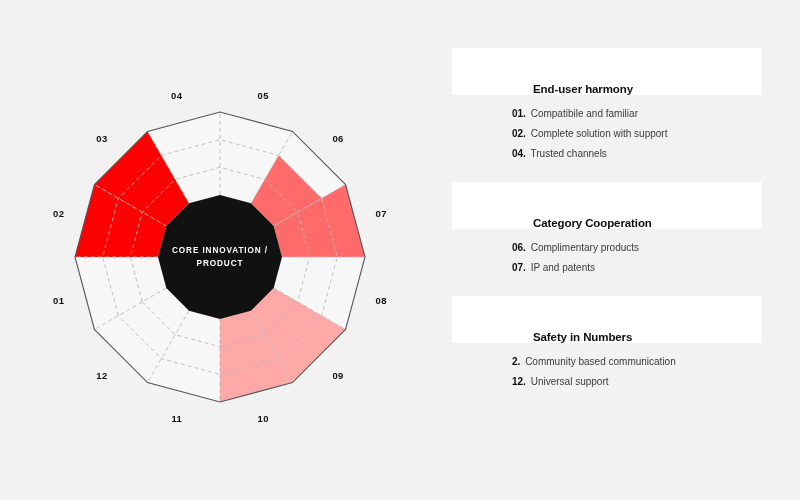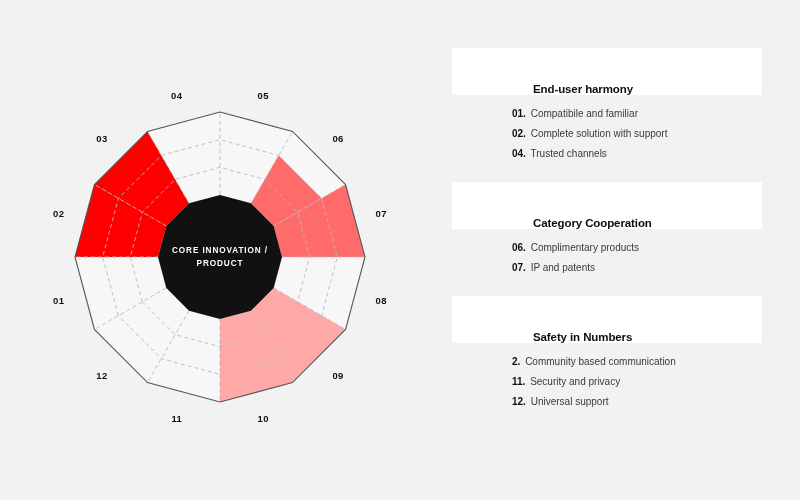--- a/index.html
+++ b/index.html
@@ -181,19 +181,18 @@
       </div>
       <div class="legend-group">
         <div class="legend-header">
           <div class="legend-swatch" style="background: rgb(255, 168, 168);"></div>
           <div class="legend-title-wrap">
             <span class="legend-title">Safety in Numbers</span>
           </div>
         </div>
         <div class="legend-items">
           <div class="legend-item"><span class="num">2.</span> <span>Community based communication</span></div>
-          <div class="legend-item"><span class="num">11.</span> <span>Security and privacy</span></div>
           <div class="legend-item"><span class="num">12.</span> <span>Universal support</span></div>
         </div>
       </div>
     </div>
 
 </div>
 
 </body></html>

